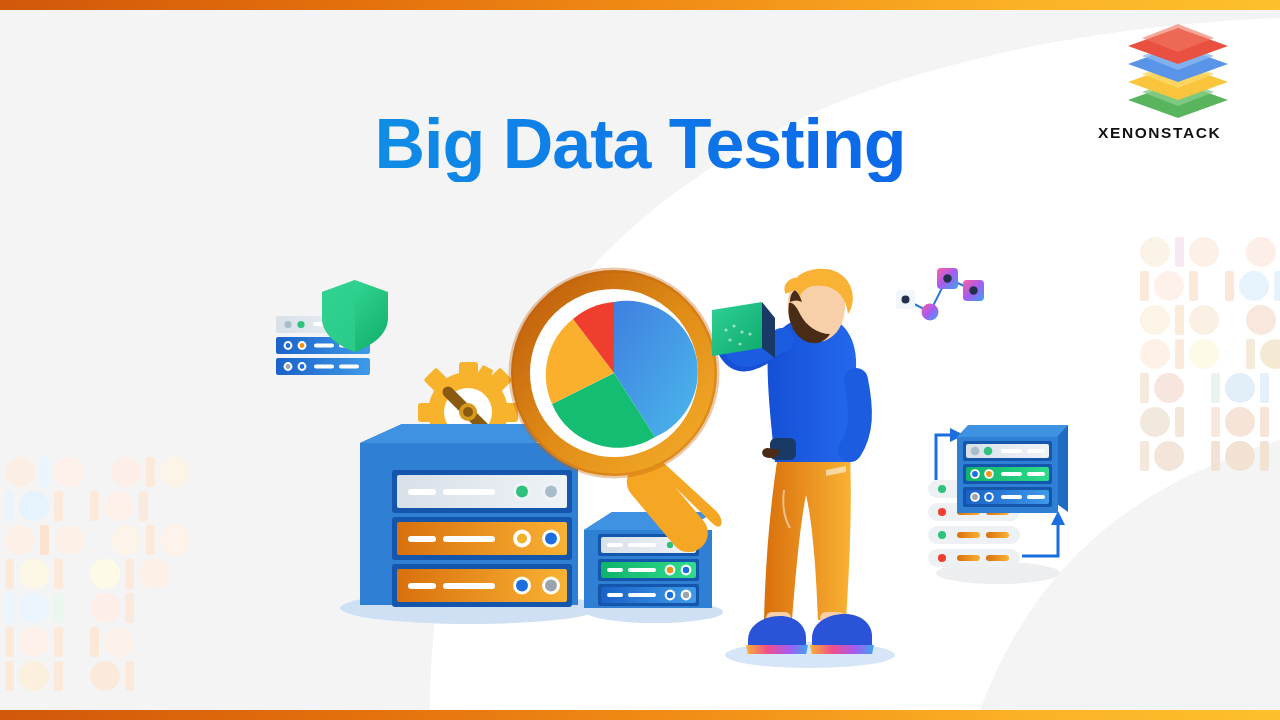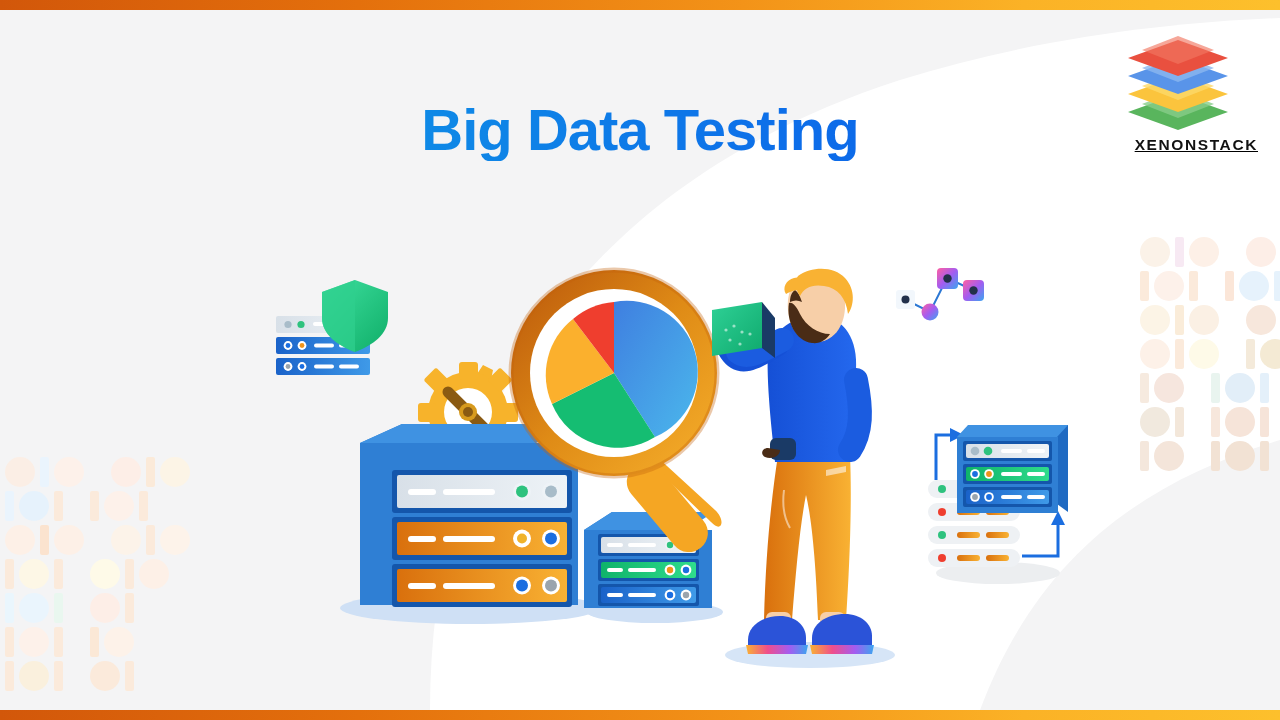--- a/index.html
+++ b/index.html
@@ -23,32 +23,32 @@
   
   .binary{position:absolute;opacity:1;}
   .brow{display:flex;align-items:center;height:34px;}
   .bdot{width:30px;height:30px;border-radius:50%;margin-right:5px;}
   .bbar{width:9px;height:30px;border-radius:2px;margin-right:5px;}
   .bgap{width:22px;height:1px;}
 
   
   .title{
     position:absolute;left:0;top:60px;width:1280px;text-align:center;
-    font-size:58px;font-weight:bold;letter-spacing:-1px;line-height:1.08;
+    font-size:70px;font-weight:bold;letter-spacing:-1px;line-height:1.08;
     background:linear-gradient(90deg,#07a3ea 0%,#0f8ce6 30%,#0d6ee9 62%,#0b53e8 100%);
     -webkit-background-clip:text;background-clip:text;color:transparent;
     -webkit-text-fill-color:transparent;
   }
   .subtitle{
     position:absolute;left:0;top:182px;width:1280px;text-align:center;
     font-size:40px;color:#555e70;font-weight:400;letter-spacing:-0.3px;
   }
 
   
-  .logo{position:absolute;right:22px;top:32px;width:160px;text-align:right;text-decoration:underline;}
+  .logo{position:absolute;right:22px;top:20px;width:160px;text-align:left;}
   .logo-mark{width:120px;height:100px;margin:0 auto;position:relative;}
   .logo-text{margin-top:4px;font-size:15.5px;font-weight:bold;color:#111;letter-spacing:1.6px;}
 
   .art{position:absolute;left:0;top:0;width:1280px;height:720px;}
   svg{display:block;}
 </style>
 </head>
 <body>
 
 <div class="canvas">

